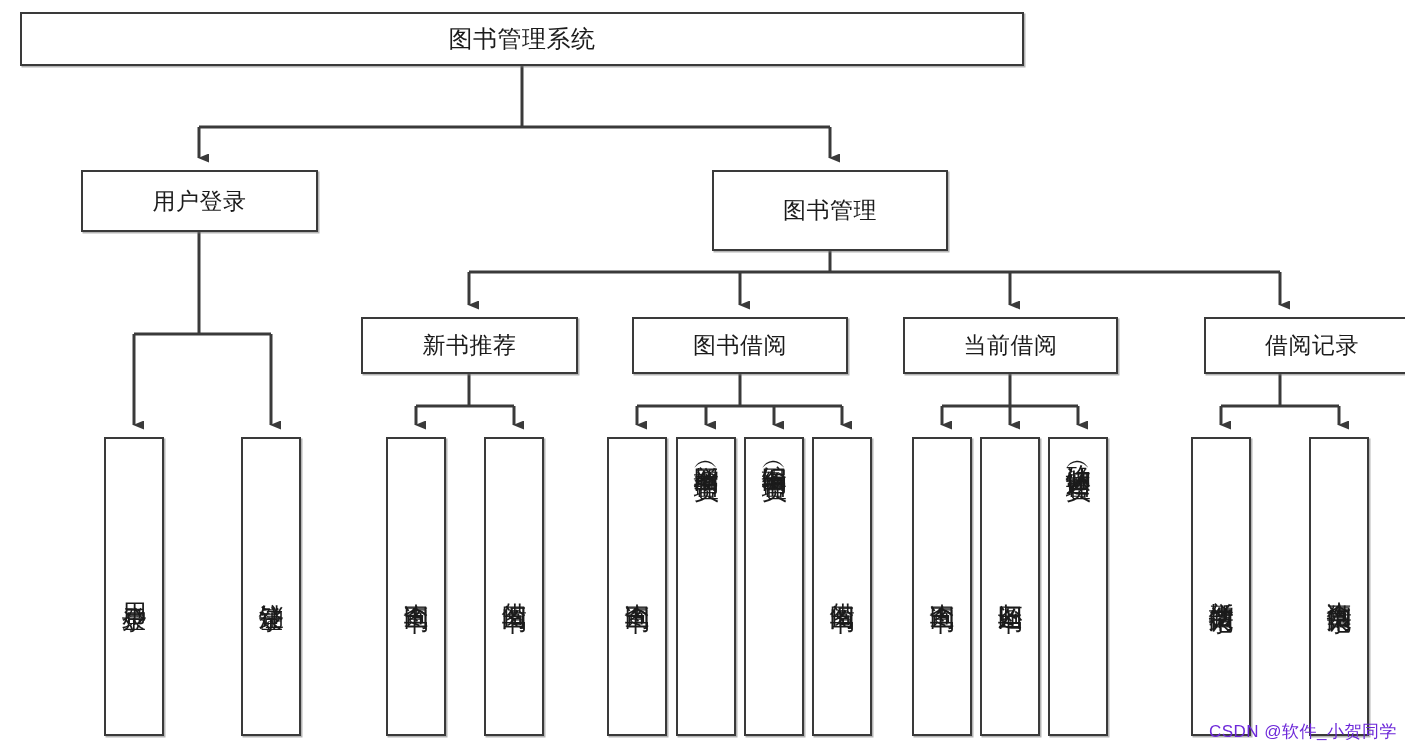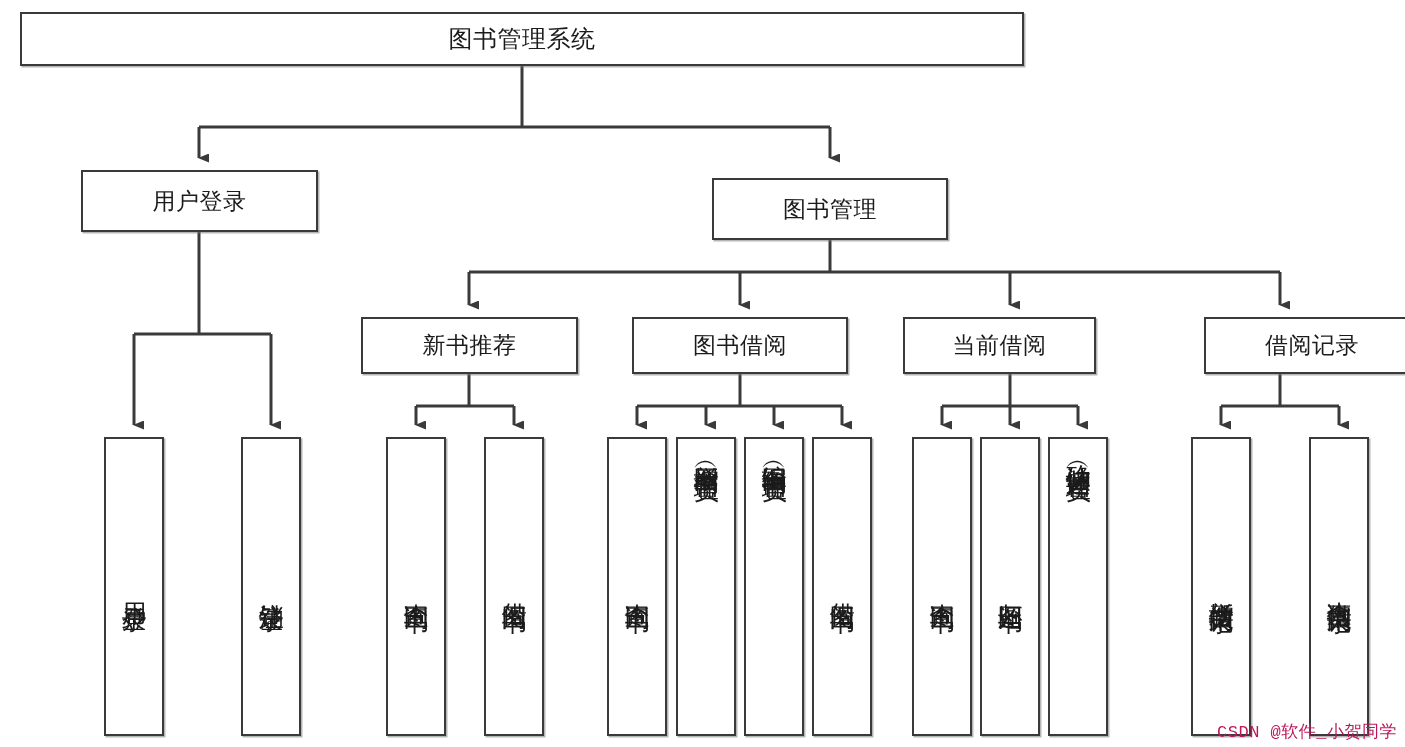--- a/index.html
+++ b/index.html
@@ -65,24 +65,24 @@
   }
   .node.vert.centered {
     align-items: center;
     padding-top: 0;
   }
   .watermark {
     position: absolute;
     right: 8px;
     bottom: 4px;
     font-size: 17px;
-    color: #be185d;
+    color: #6d28d9;
     letter-spacing: 0.5px;
     white-space: nowrap;
-    font-family: Liberation Mono, monospace;
+    font-family: Liberation Sans, sans-serif;
   }
 </style>
 </head>
 <body>
 
 <div id="diagram-canvas">
 
   <svg class="connectors" viewBox="0 0 1405 747" xmlns="http://www.w3.org/2000/svg">
     <defs>
       <marker id="arrowhead" markerWidth="9" markerHeight="11" refX="4.5" refY="10" orient="auto" markerUnits="userSpaceOnUse">
@@ -134,33 +134,33 @@
   </svg>
 
   <div class="node root horiz" style="left:20px; top:12px; width:1004px; height:54px;">
     <span class="label">图书管理系统</span>
   </div>
 
   <div class="node horiz" style="left:81px; top:170px; width:237px; height:62px;">
     <span class="label">用户登录</span>
   </div>
 
-  <div class="node horiz" style="left:712px; top:170px; width:236px; height:62px;margin-top:8px;">
+  <div class="node horiz" style="left:712px; top:170px; width:236px; height:81px;">
     <span class="label">图书管理</span>
   </div>
 
   <div class="node horiz" style="left:632px; top:317px; width:216px; height:57px;">
     <span class="label">图书借阅</span>
   </div>
 
   <div class="node horiz" style="left:361px; top:317px; width:217px; height:57px;">
     <span class="label">新书推荐</span>
   </div>
 
-  <div class="node horiz" style="left:903px; top:317px; width:193px; height:57px;">
+  <div class="node horiz" style="left:903px; top:317px; width:215px; height:57px;">
     <span class="label">当前借阅</span>
   </div>
 
   <div class="node horiz" style="left:1172px; top:317px; width:216px; height:57px;margin-left:32px;">
     <span class="label">借阅记录</span>
   </div>
 
   <div class="node vert centered" style="left:104px; top:437px; width:60px; height:299px;">
     <span class="label">用户登录</span>
   </div>

